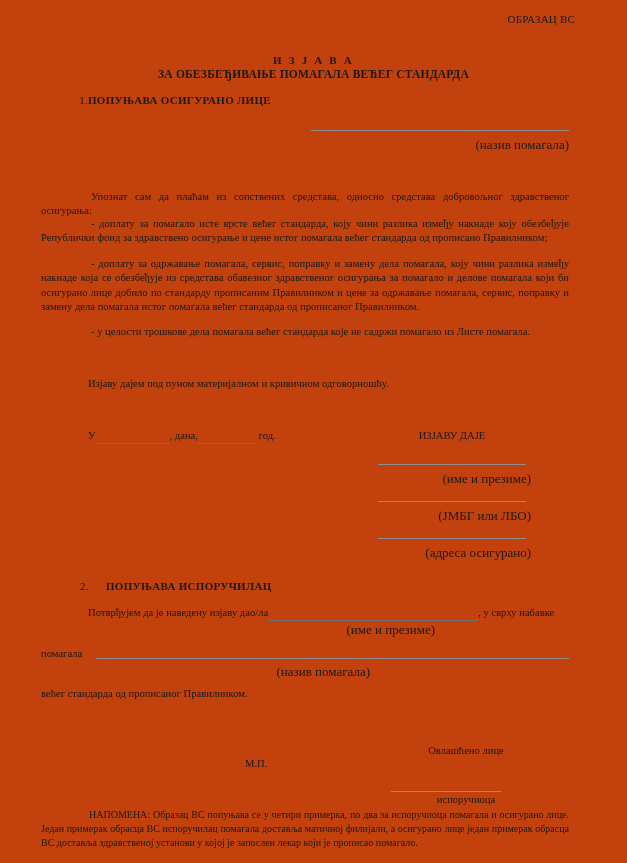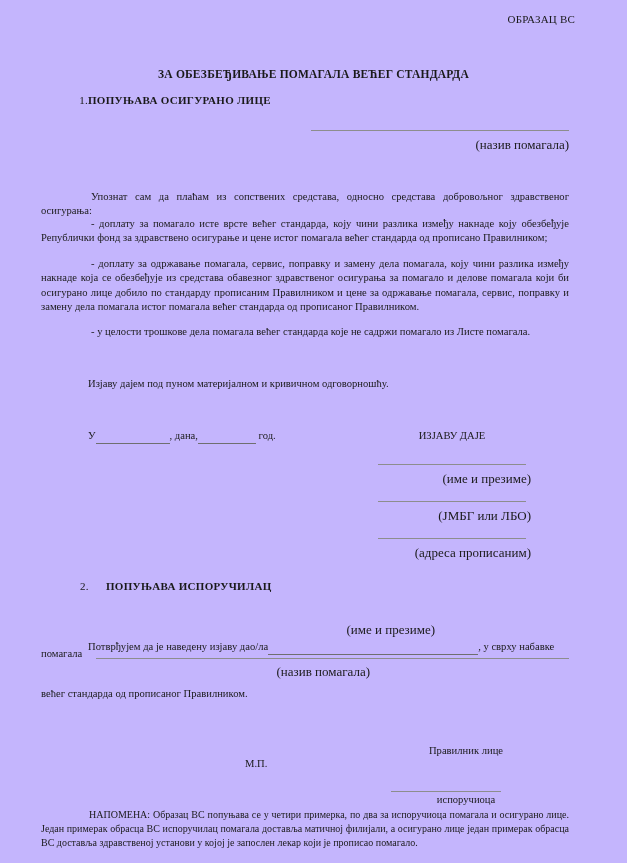--- a/index.html
+++ b/index.html
@@ -8,21 +8,21 @@
     background: #ffffff;
   }
   body {
     font-family: "Liberation Serif", "DejaVu Serif", serif;
     color: #1a1a1a;
   }
   #page {
     position: relative;
     width: 627px;
     height: 863px;
-    background: #c4b5fd;
+    background: #c2410c;
     overflow: hidden;
     font-size: 10.5px;
     line-height: 1.33;
     text-decoration: underline;
   }
   .abs { position: absolute; }
 
   
   .form-code {
     top: 12px;
@@ -98,20 +98,21 @@
   }
   .note-indent { text-indent: 48px; }
 </style>
 </head>
 <body>
 
 <div id="page">
 
   <div class="abs form-code">ОБРАЗАЦ ВС</div>
 
+  <div class="abs doc-title">И З Ј А В А</div>
   <div class="abs doc-subtitle">ЗА ОБЕЗБЕЂИВАЊЕ ПОМАГАЛА ВЕЋЕГ СТАНДАРДА</div>
 
   <div class="abs section-head" style="top:93px; left:62px;text-align:right;">
     <span class="section-num">1.</span><span>ПОПУЊАВА ОСИГУРАНО ЛИЦЕ</span>
   </div>
 
   <div class="abs rule" style="top:130px; left:311px; width:258px;"></div>
   <div class="abs caption" style="top:136px; left:311px; width:258px;">(назив помагала)</div>
 
 
@@ -129,39 +130,39 @@
 
   <div class="abs right-col" style="top:429px; left:378px; width:148px; font-size:10.6px;">ИЗЈАВУ ДАЈЕ</div>
 
   <div class="abs rule" style="top:464px; left:378px; width:148px;"></div>
   <div class="abs caption" style="top:470px; left:373px; width:158px;">(име и презиме)</div>
 
   <div class="abs rule" style="top:501px; left:378px; width:148px;"></div>
   <div class="abs caption" style="top:507px; left:373px; width:158px;">(ЈМБГ или ЛБО)</div>
 
   <div class="abs rule" style="top:538px; left:378px; width:148px;"></div>
-  <div class="abs caption" style="top:544px; left:373px; width:158px;">(адреса прописаним)</div>
+  <div class="abs caption" style="top:544px; left:373px; width:158px;">(адреса осигурано)</div>
 
   <div class="abs section-head" style="top:579px; left:80px;">
     <span class="section-num">2.</span><span>ПОПУЊАВА ИСПОРУЧИЛАЦ</span>
   </div>
 
-  <div class="abs" style="top:640px; left:88px; font-size:10.6px;">
+  <div class="abs" style="top:606px; left:88px; font-size:10.6px;">
     <span>Потврђујем да је наведену изјаву дао/ла</span><span class="fill" style="width:210px;">&nbsp;</span><span>, у сврху набавке</span>
   </div>
   <div class="abs caption" style="top:621px; left:245px; width:190px;">(име и презиме)</div>
 
   <div class="abs" style="top:647px; left:41px; font-size:10.6px;">помагала</div>
   <div class="abs rule" style="top:658px; left:96px; width:473px;"></div>
   <div class="abs caption" style="top:663px; left:180px; width:190px;">(назив помагала)</div>
 
   <div class="abs" style="top:687px; left:41px; font-size:10.6px;">већег стандарда од прописаног Правилником.</div>
 
   <div class="abs" style="top:757px; left:245px; font-size:10.6px;">М.П.</div>
 
-  <div class="abs right-col" style="top:744px; left:390px; width:152px; font-size:10.6px;">Правилник лице</div>
+  <div class="abs right-col" style="top:744px; left:390px; width:152px; font-size:10.6px;">Овлашћено лице</div>
   <div class="abs right-col" style="top:757px; left:390px; width:152px; font-size:10.6px;margin-top:36px;">испоручиоца</div>
 
   <div class="abs rule" style="top:791px; left:391px; width:110px;"></div>
 
   <div class="abs note note-indent" style="top:808px; left:41px; width:528px;">НАПОМЕНА: Образац ВС попуњава се у четири примерка, по два за испоручиоца помагала и осигурано лице. Један примерак обрасца ВС испоручилац помагала доставља матичној филијали, а осигурано лице један примерак обрасца ВС доставља здравственој установи у којој је запослен лекар који је прописао помагало.</div>
 
 </div>
 
 </body></html>

